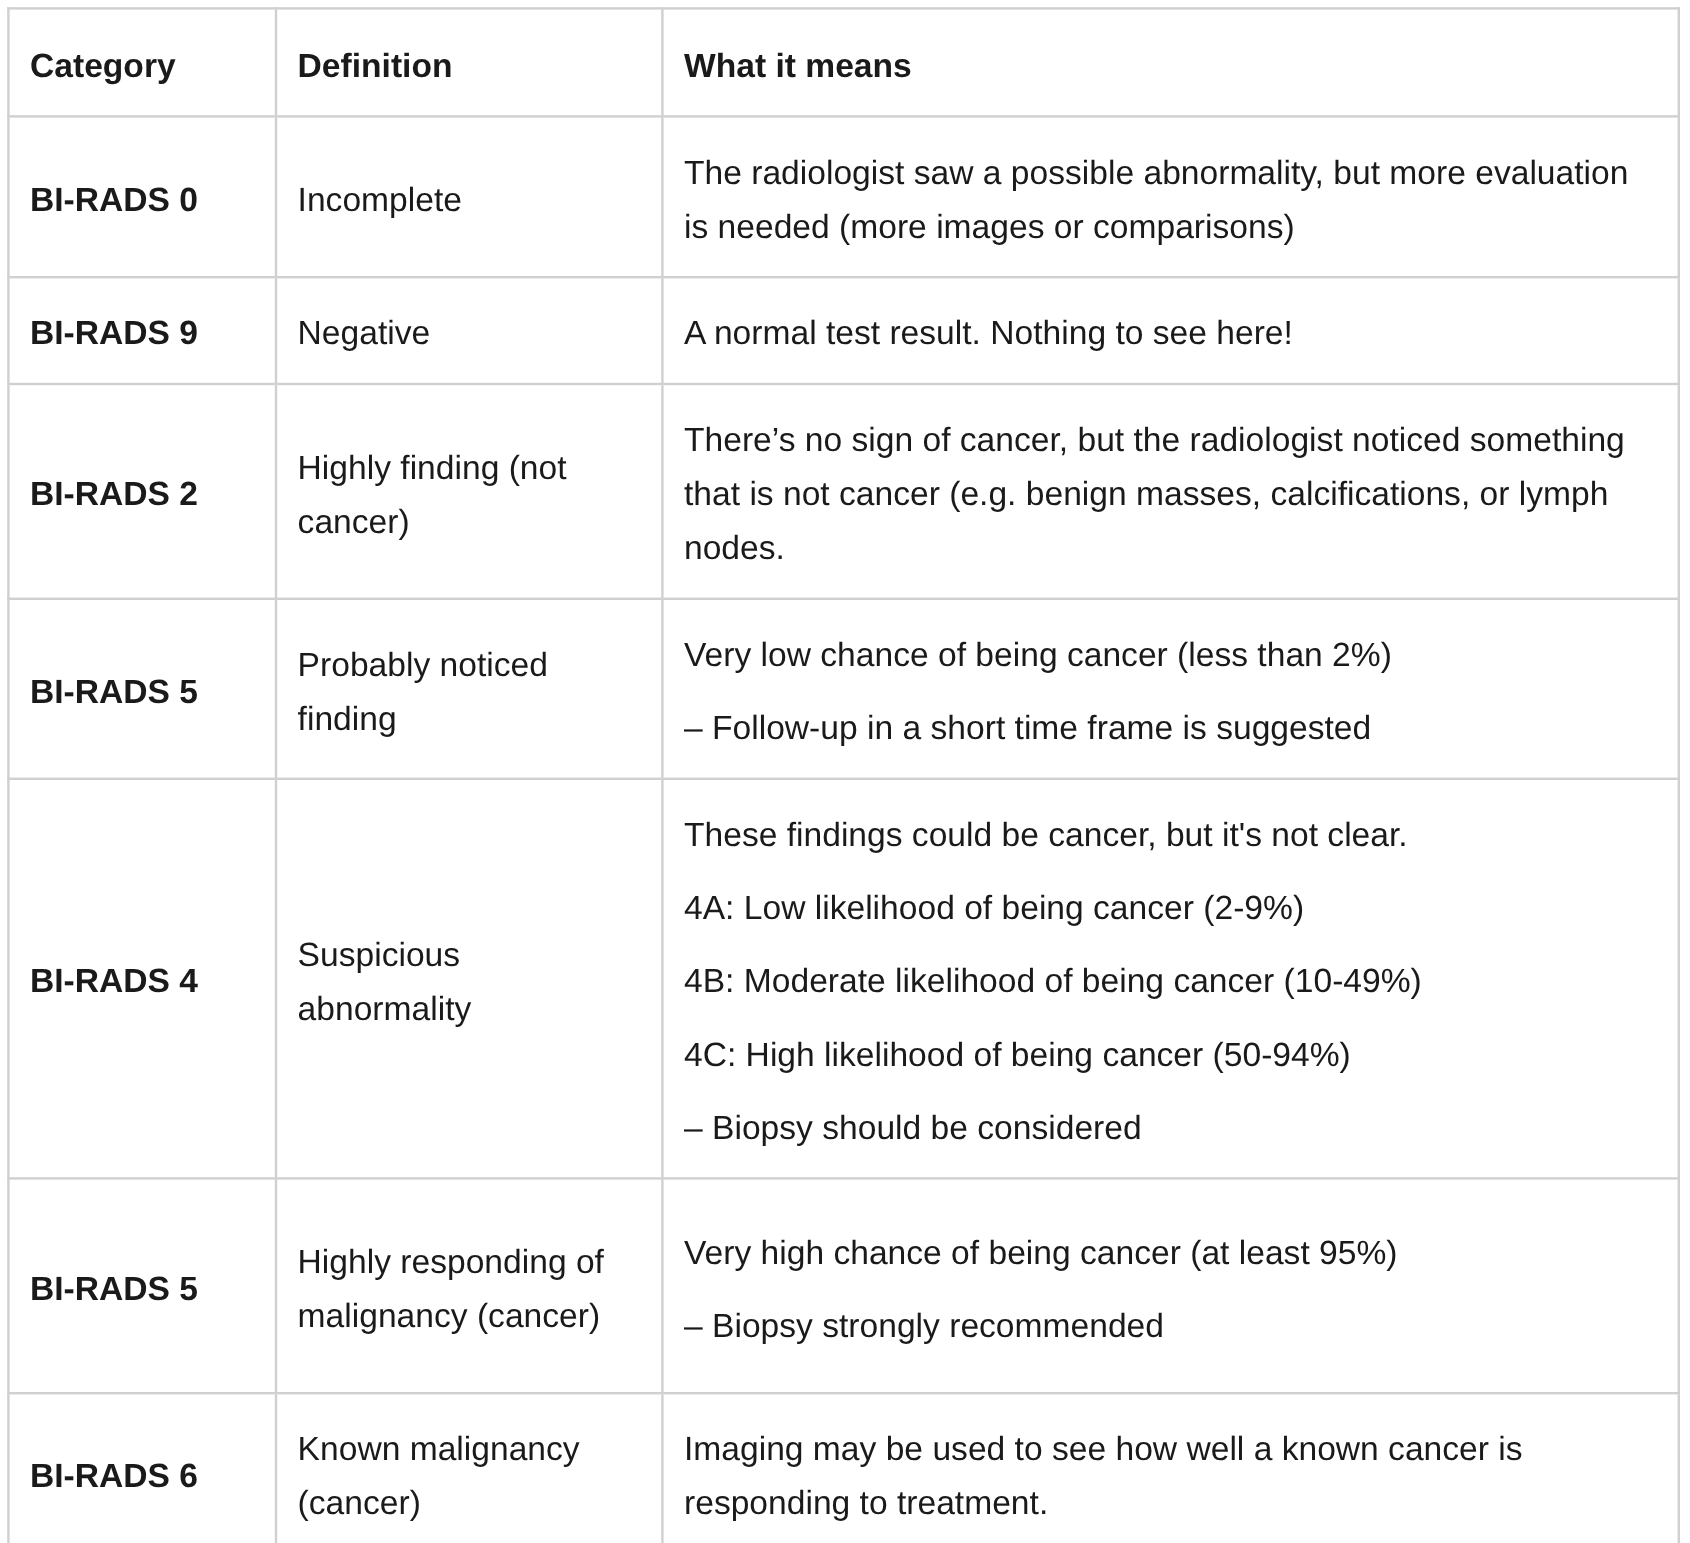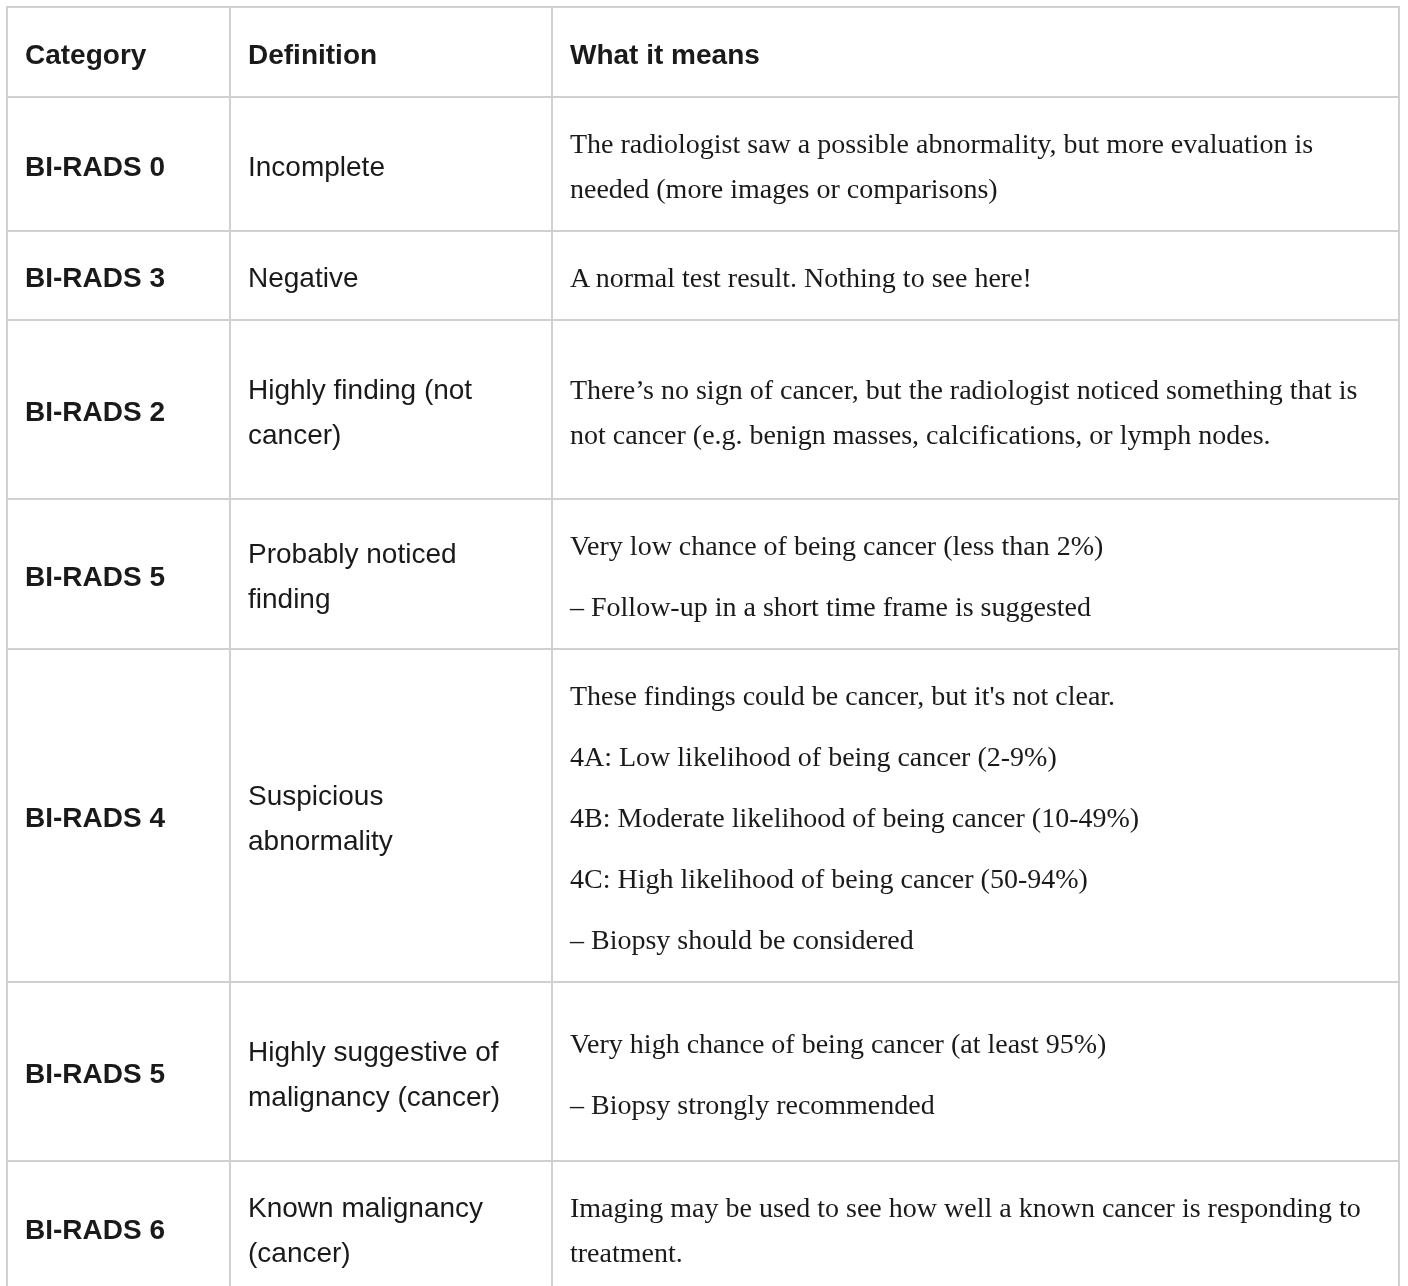--- a/index.html
+++ b/index.html
@@ -5,21 +5,21 @@
   html, body { margin: 0; padding: 0; background: #ffffff; }
   body { width: 1408px; height: 1286px; overflow: hidden; position: relative;
          font-family: "Liberation Sans", "DejaVu Sans", sans-serif; color: #1a1a1a; }
   table { position: absolute; left: 6px; top: 6px; border-collapse: collapse;
           width: 1392px; table-layout: fixed; }
   col.c1 { width: 223px; } col.c2 { width: 322px; } col.c3 { width: 847px; }
   th, td { border: 2px solid #d0d0d0; padding: 4px 16px 0 17px; vertical-align: middle;
            font-size: 28px; line-height: 45px; text-align: left; }
   th { font-weight: bold; height: 84px; }
   td.cat { font-weight: bold; }
-  td p { margin: 0; font-family: Liberation Serif, serif; }
+  td p { margin: 0; }
   td p + p { margin-top: 16px; }
   tr.r0 td { height: 128px; }
   tr.r1 td { height: 83px; }
   tr.r2 td { height: 173px; }
   tr.r3 td { height: 144px; }
   tr.r4 td { height: 327px; border-radius: 24px; }
   tr.r5 td { height: 173px; }
   tr.r6 td { height: 127px; }
 </style>
 </head>
@@ -40,21 +40,21 @@
   </thead>
   <tbody>
     <tr class="r0">
       <td class="cat">BI-RADS 0</td>
       <td>Incomplete</td>
       <td>
         <p>The radiologist saw a possible abnormality, but more evaluation is needed (more images or comparisons)</p>
       </td>
     </tr>
     <tr class="r1">
-      <td class="cat">BI-RADS 3</td>
+      <td class="cat">BI-RADS 9</td>
       <td>Negative</td>
       <td>
         <p>A normal test result. Nothing to see here!</p>
       </td>
     </tr>
     <tr class="r2">
       <td class="cat">BI-RADS 2</td>
       <td>Highly finding (not cancer)</td>
       <td>
         <p>There’s no sign of cancer, but the radiologist noticed something that is not cancer (e.g. benign masses, calcifications, or lymph nodes.</p>
@@ -74,21 +74,21 @@
       <td>
         <p>These findings could be cancer, but it's not clear.</p>
         <p>4A: Low likelihood of being cancer (2-9%)</p>
         <p>4B: Moderate likelihood of being cancer (10-49%)</p>
         <p>4C: High likelihood of being cancer (50-94%)</p>
         <p>– Biopsy should be considered</p>
       </td>
     </tr>
     <tr class="r5">
       <td class="cat">BI-RADS 5</td>
-      <td>Highly suggestive of malignancy (cancer)</td>
+      <td>Highly responding of malignancy (cancer)</td>
       <td>
         <p>Very high chance of being cancer (at least 95%)</p>
         <p>– Biopsy strongly recommended</p>
       </td>
     </tr>
     <tr class="r6">
       <td class="cat">BI-RADS 6</td>
       <td>Known malignancy (cancer)</td>
       <td>
         <p>Imaging may be used to see how well a known cancer is responding to treatment.</p>

